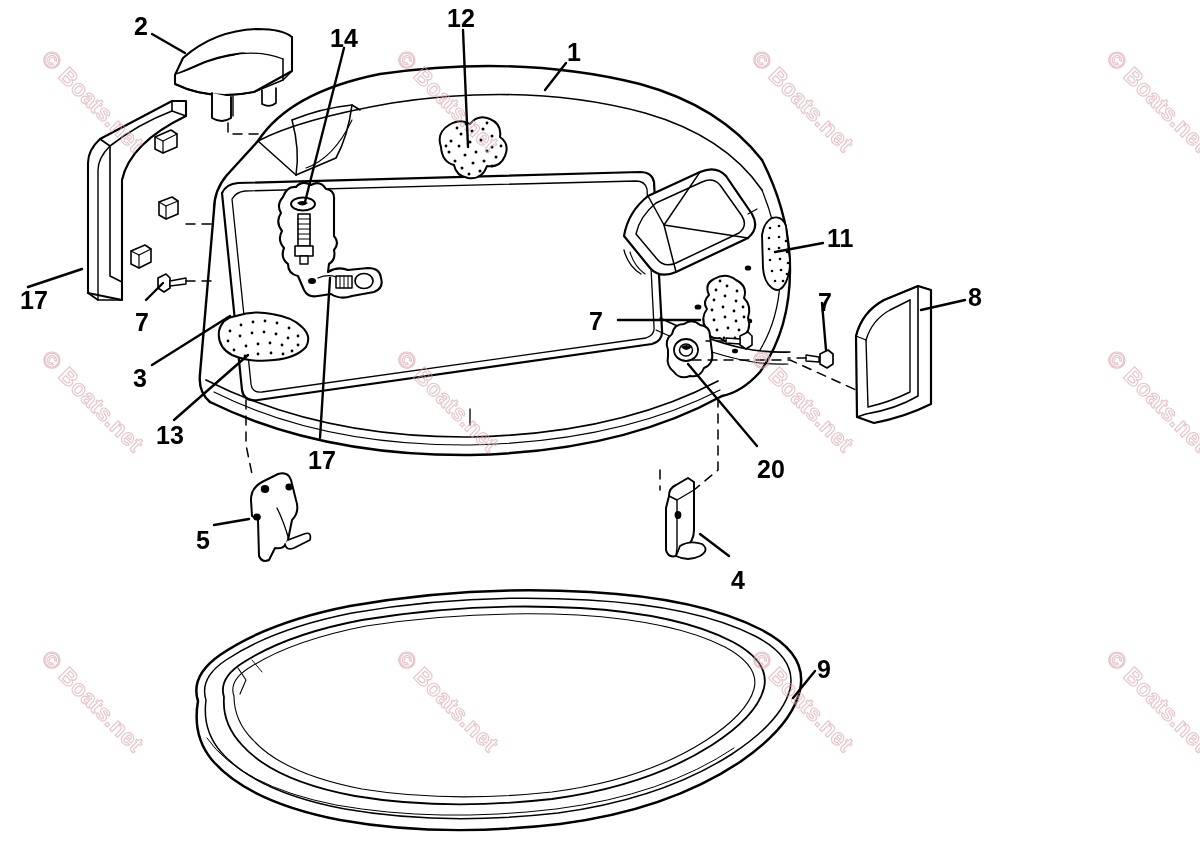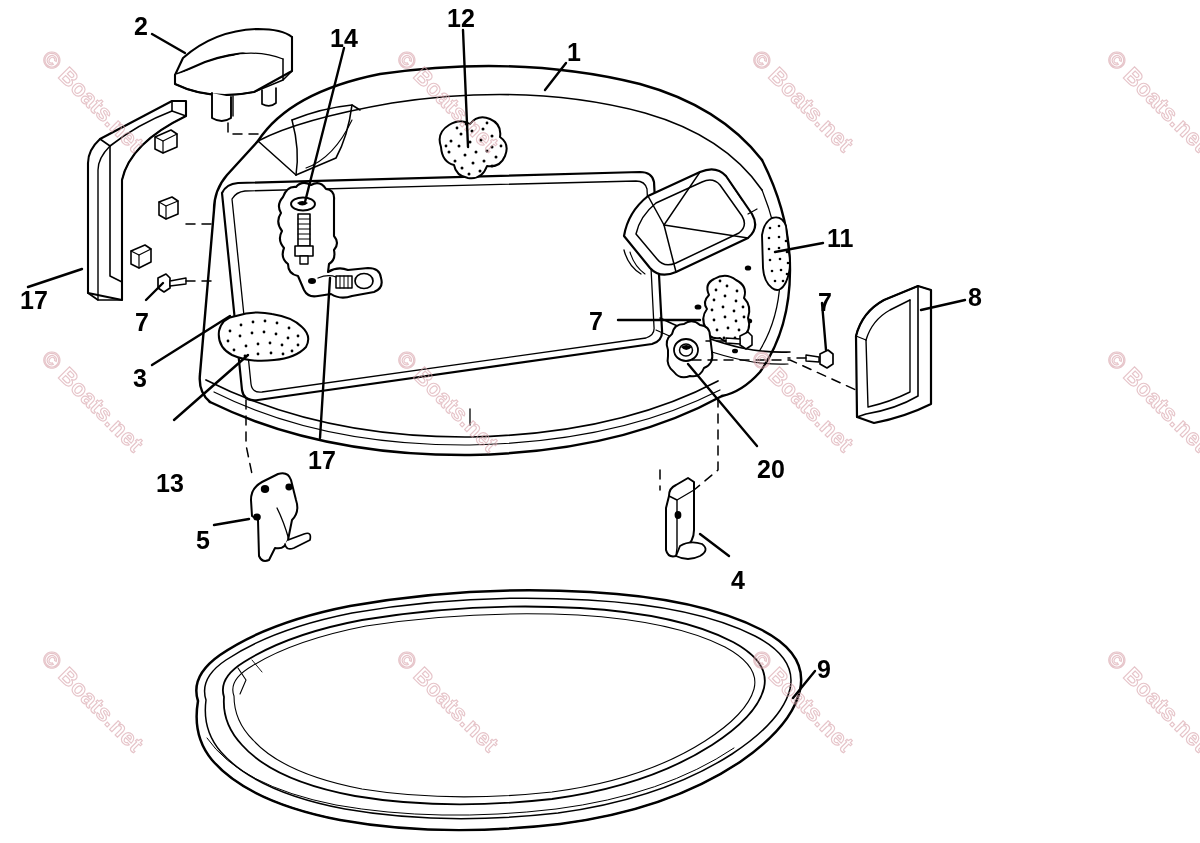--- a/index.html
+++ b/index.html
@@ -402,20 +402,20 @@
     <div class="cal" style="left:133px;top:366px;">3</div>
     <div class="cal" style="left:731px;top:568px;">4</div>
     <div class="cal" style="left:196px;top:528px;">5</div>
     <div class="cal" style="left:135px;top:310px;">7</div>
     <div class="cal" style="left:818px;top:290px;">7</div>
     <div class="cal" style="left:968px;top:285px;">8</div>
     <div class="cal" style="left:817px;top:657px;">9</div>
     <div class="cal" style="left:447px;top:6px;">12</div>
     <div class="cal" style="left:827px;top:226px;">11</div>
     <div class="cal" style="left:589px;top:309px;">7</div>
-    <div class="cal" style="left:156px;top:423px;margin-top:48px;">13</div>
+    <div class="cal" style="left:156px;top:423px;">13</div>
     <div class="cal" style="left:308px;top:448px;">17</div>
     <div class="cal" style="left:330px;top:26px;">14</div>
     <div class="cal" style="left:757px;top:457px;">20</div>
     <div class="cal" style="left:20px;top:288px;">17</div>
   </div>
 
 </div>
 
 </body></html>

